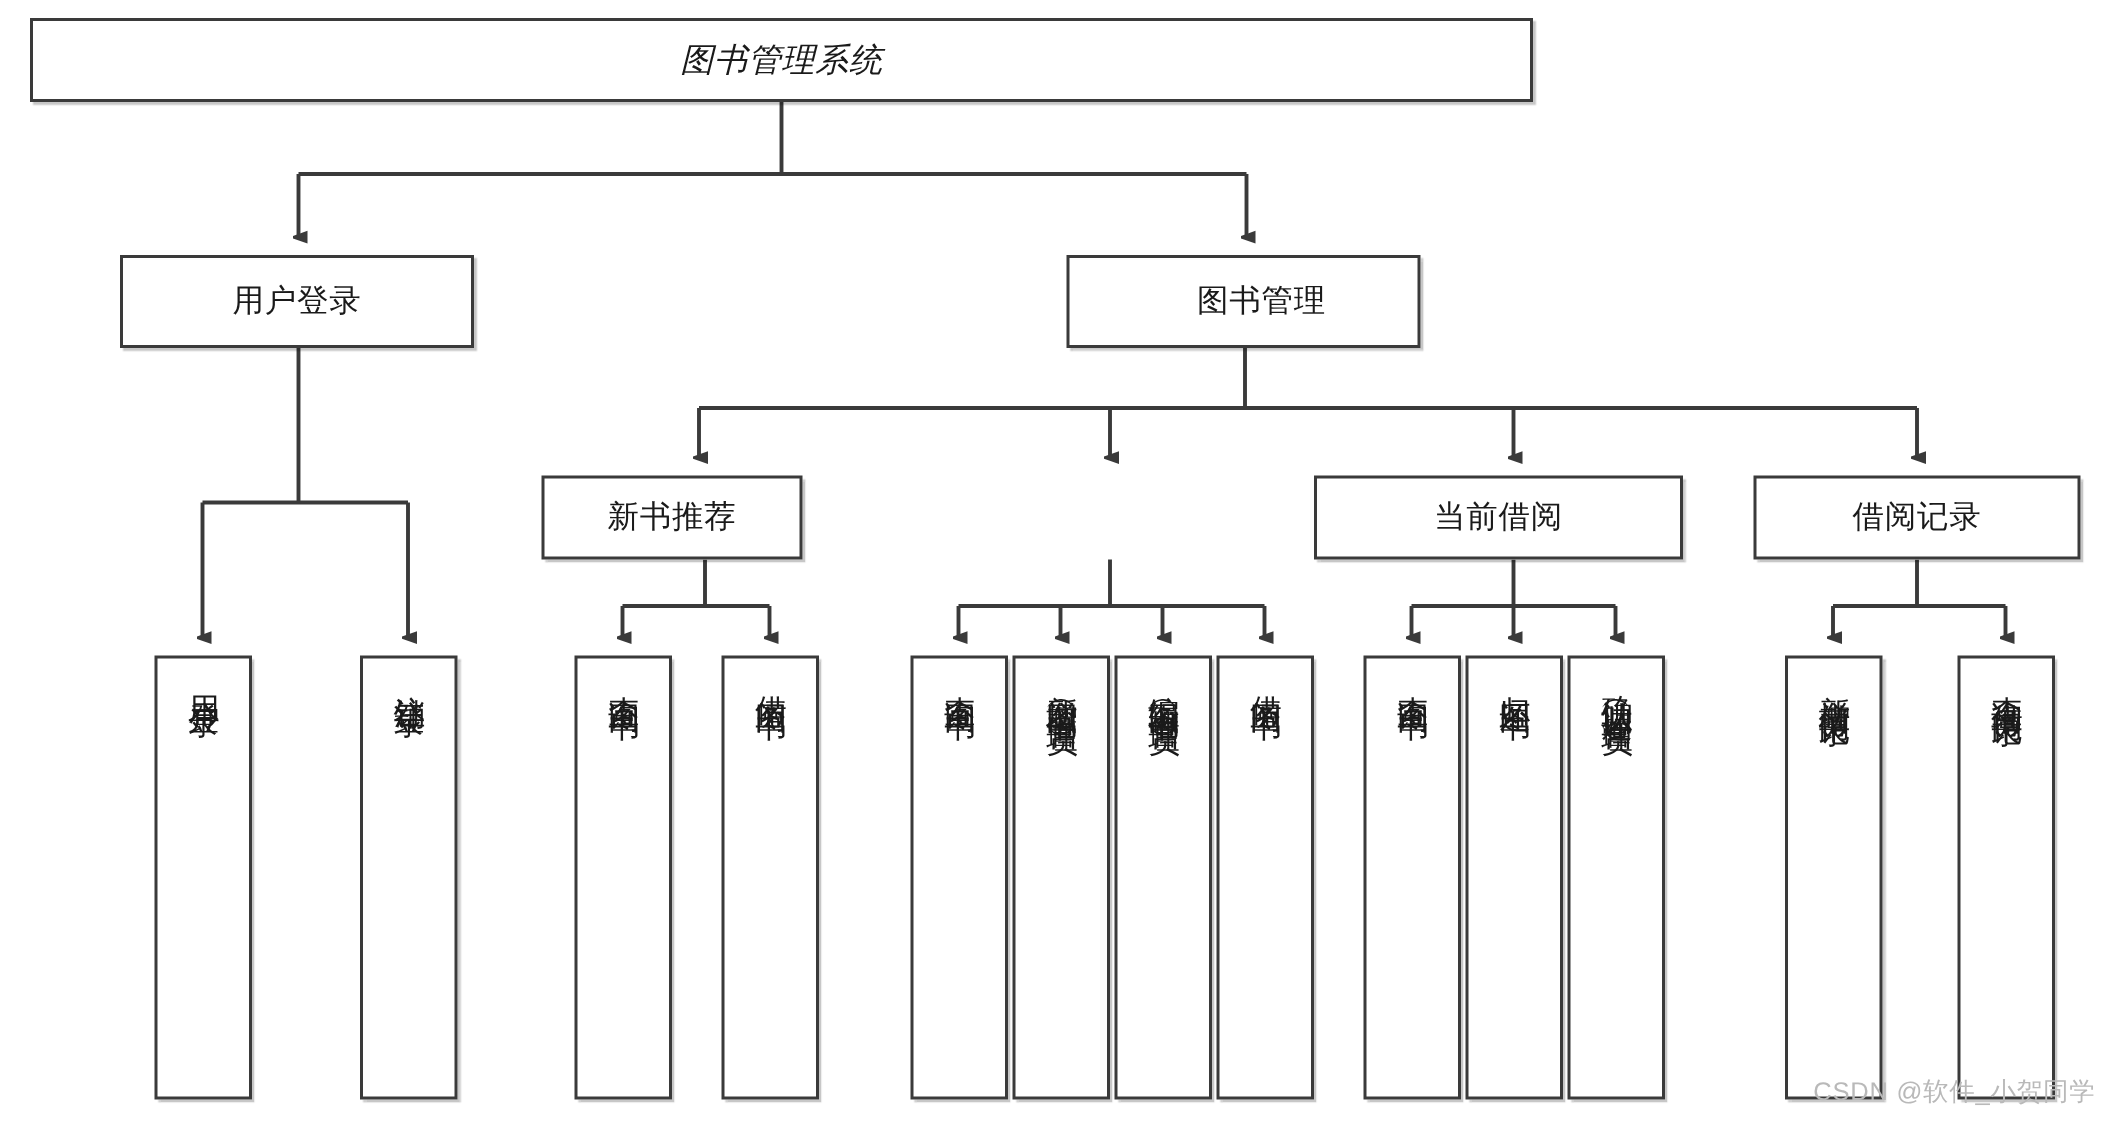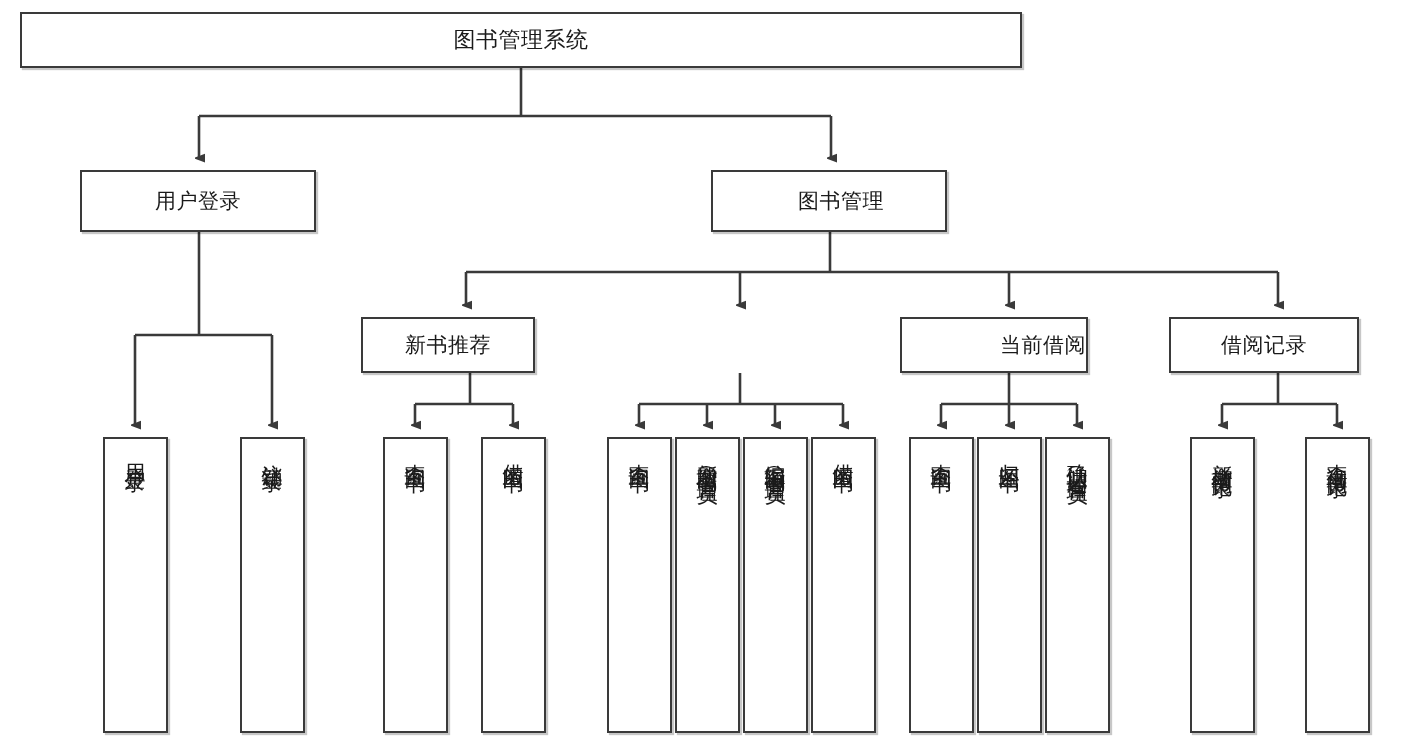--- a/index.html
+++ b/index.html
@@ -32,20 +32,21 @@
     display: block;
     text-align: center;
     line-height: 1.28;
     letter-spacing: 0.5px;
   }
   .node.horizontal .node-label {
     font-size: 21px;
   }
   .node.root .node-label {
     font-size: 22px;
+    font-style: italic;
   }
   
   .node.vertical {
     align-items: flex-start;
     justify-content: center;
     padding-top: 8px;
   }
   .node.vertical .node-label {
     writing-mode: vertical-rl;
     text-orientation: upright;
@@ -134,24 +135,24 @@
   <div class="node horizontal" style="left:80px; top:170px; width:236px; height:62px;">
     <span class="node-label">用户登录</span>
   </div>
   <div class="node horizontal" style="left:711px; top:170px; width:236px; height:62px;padding-left:24px;">
     <span class="node-label">图书管理</span>
   </div>
 
   <div class="node horizontal" style="left:361px; top:317px; width:174px; height:56px;">
     <span class="node-label">新书推荐</span>
   </div>
-  <div class="node horizontal" style="left:900px; top:317px; width:188px; height:56px;justify-content:flex-end;">
+  <div class="node horizontal" style="left:876px; top:317px; width:246px; height:56px;">
     <span class="node-label">当前借阅</span>
   </div>
-  <div class="node horizontal" style="left:1169px; top:317px; width:190px; height:56px;">
+  <div class="node horizontal" style="left:1169px; top:317px; width:218px; height:56px;">
     <span class="node-label">借阅记录</span>
   </div>
 
   <div class="node vertical" style="left:103px; top:437px; width:65px; height:296px;">
     <span class="node-label">用户登录</span>
   </div>
   <div class="node vertical" style="left:240px; top:437px; width:65px; height:296px;">
     <span class="node-label">注销登录</span>
   </div>
 
@@ -185,14 +186,15 @@
     <span class="node-label">确认归还（管理员）</span>
   </div>
 
   <div class="node vertical" style="left:1190px; top:437px; width:65px; height:296px;">
     <span class="node-label">新增借阅记录</span>
   </div>
   <div class="node vertical" style="left:1305px; top:437px; width:65px; height:296px;">
     <span class="node-label">查询借阅记录</span>
   </div>
 
+  <div class="watermark">CSDN @软件_小贺同学</div>
 
 </div>
 
 </body></html>

